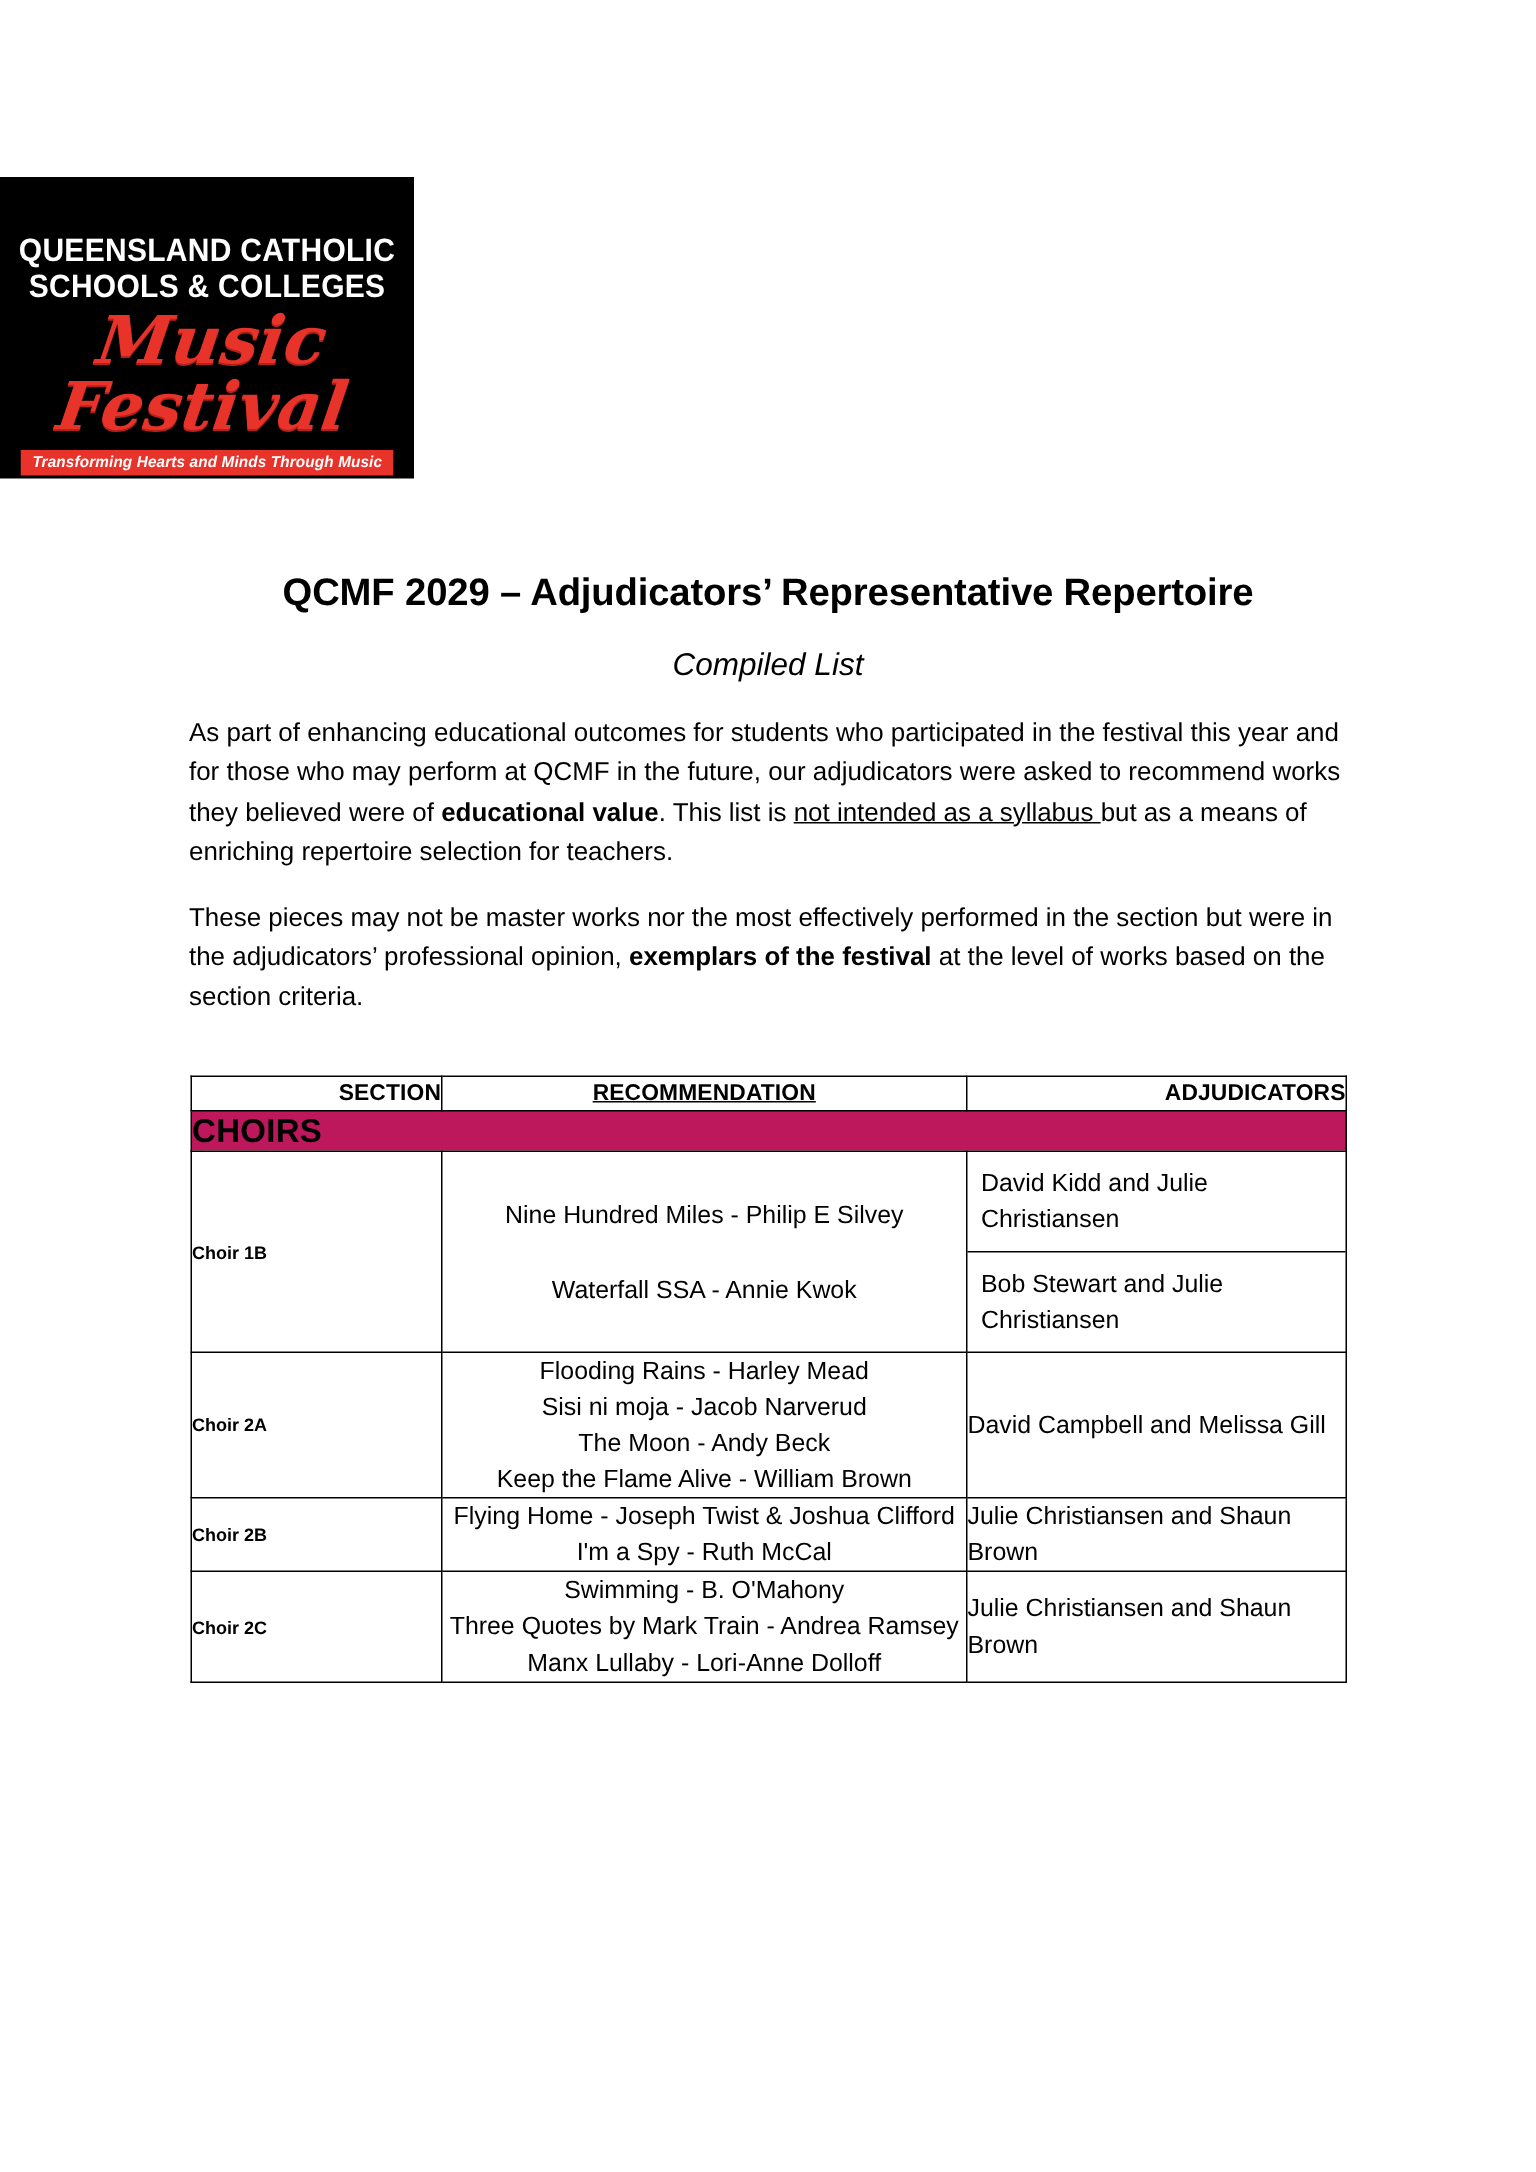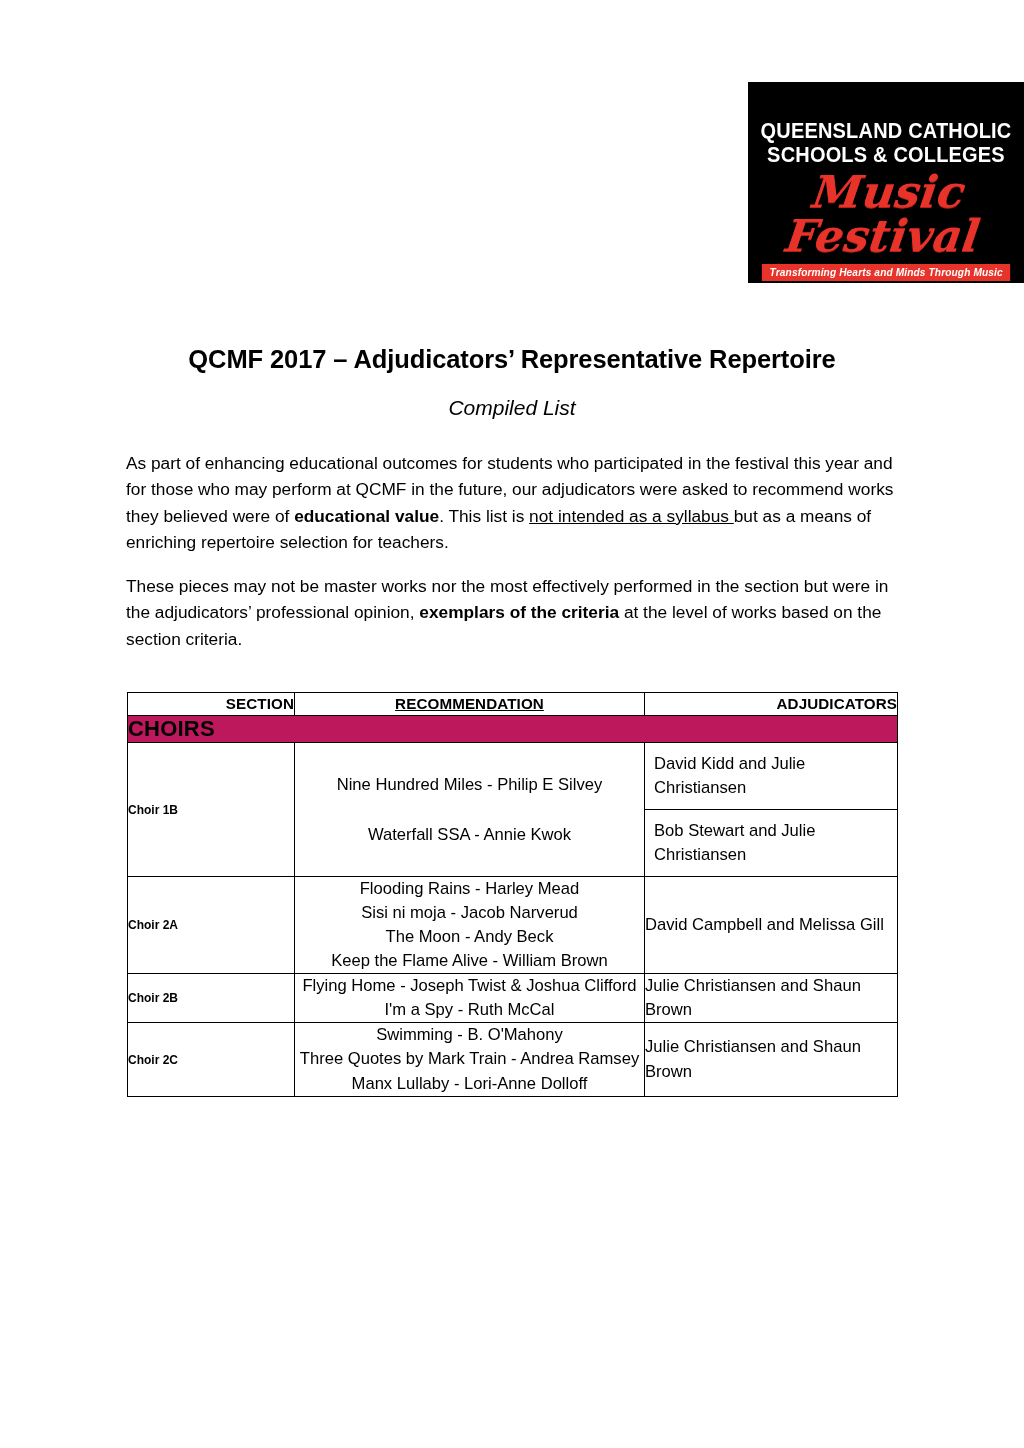--- a/index.html
+++ b/index.html
@@ -20,22 +20,22 @@
     width: 1024px;
     height: 1448px;
     box-sizing: border-box;
     padding: 0;
     position: relative;
   }
 
   
   .logo-wrap {
     display: flex;
-    justify-content: flex-end;
-    padding-top: 82px;
+    justify-content: flex-start;
+    padding-top: 118px;
   }
   .logo {
     width: 276px;
     height: 201px;
     background: #000000;
     position: relative;
     display: flex;
     flex-direction: column;
     align-items: center;
     justify-content: flex-start;
@@ -105,21 +105,21 @@
     width: 772px;
     padding-left: 0;
   }
   p.para {
     font-family: "Liberation Sans", sans-serif;
     font-size: 17.3px;
     line-height: 1.52;
     margin: 0 0 18px 0;
     text-align: left;
   }
-  p.para.first { margin-top: 30px; }
+  p.para.first { margin-top: 19px; }
   .b { font-weight: bold; }
   .u { text-decoration: underline; }
 
   
   .table-wrap {
     margin: 0 auto;
     width: 770px;
     padding-top: 22px;
   }
   table.rep {
@@ -197,27 +197,27 @@
 
   <div class="logo-wrap">
     <div class="logo">
       <div class="logo-line1">QUEENSLAND CATHOLIC</div>
       <div class="logo-line2">SCHOOLS &amp; COLLEGES</div>
       <div class="logo-script">Music Festival</div>
       <div class="logo-tagline">Transforming Hearts and Minds Through Music</div>
     </div>
   </div>
 
-  <h1 class="doc-title">QCMF 2017 – Adjudicators’ Representative Repertoire</h1>
+  <h1 class="doc-title">QCMF 2029 – Adjudicators’ Representative Repertoire</h1>
   <div class="doc-subtitle">Compiled List</div>
 
   <div class="body-block">
     <p class="para first"><span>As part of enhancing educational outcomes for students who participated in the festival this year and for those who may perform at QCMF in the future, our adjudicators were asked to recommend works they believed were of </span><span class="b">educational value</span><span>. This list is </span><span class="u">not intended as a syllabus </span><span>but as a means of enriching repertoire selection for teachers.</span></p>
 
-    <p class="para"><span>These pieces may not be master works nor the most effectively performed in the section but were in the adjudicators’ professional opinion, </span><span class="b">exemplars of the criteria</span><span> at the level of works based on the section criteria.</span></p>
+    <p class="para"><span>These pieces may not be master works nor the most effectively performed in the section but were in the adjudicators’ professional opinion, </span><span class="b">exemplars of the festival</span><span> at the level of works based on the section criteria.</span></p>
 
   </div>
 
   <div class="table-wrap">
     <table class="rep">
       <colgroup>
         <col class="c-section">
         <col class="c-recommend">
         <col class="c-adjud">
       </colgroup>

